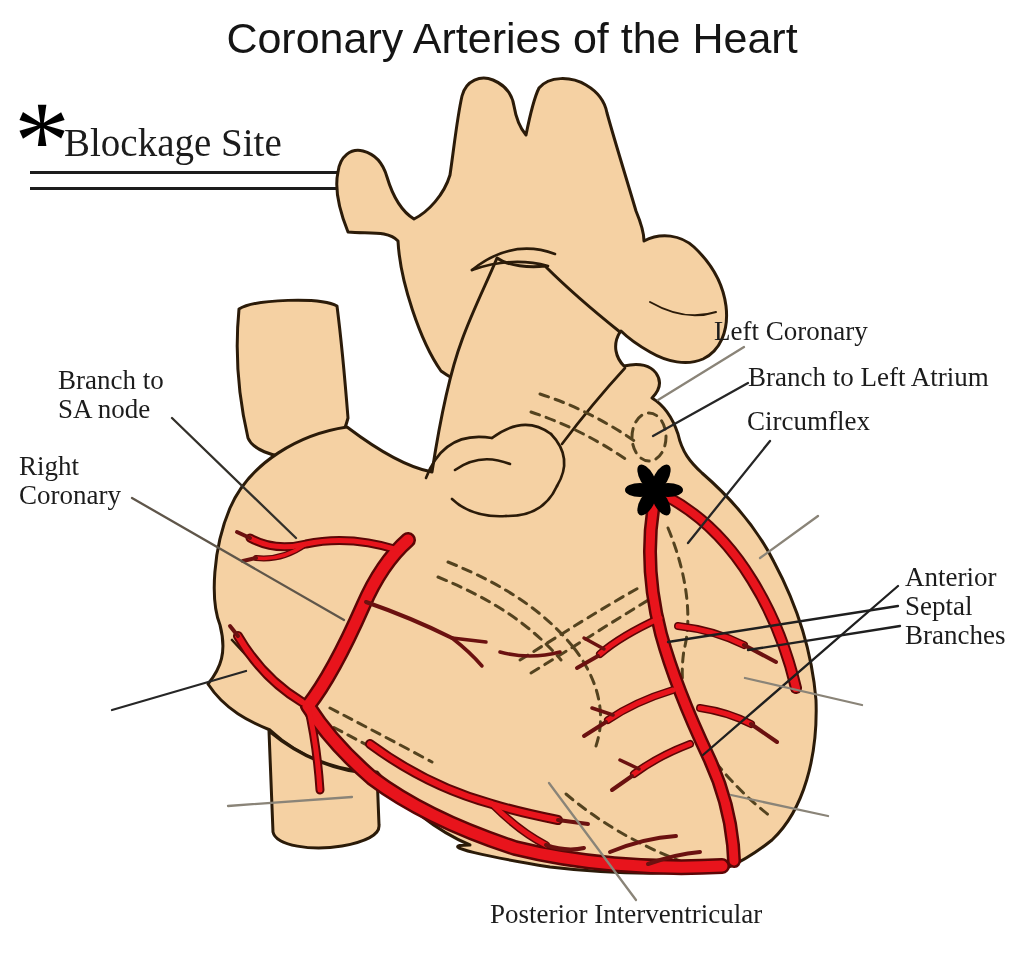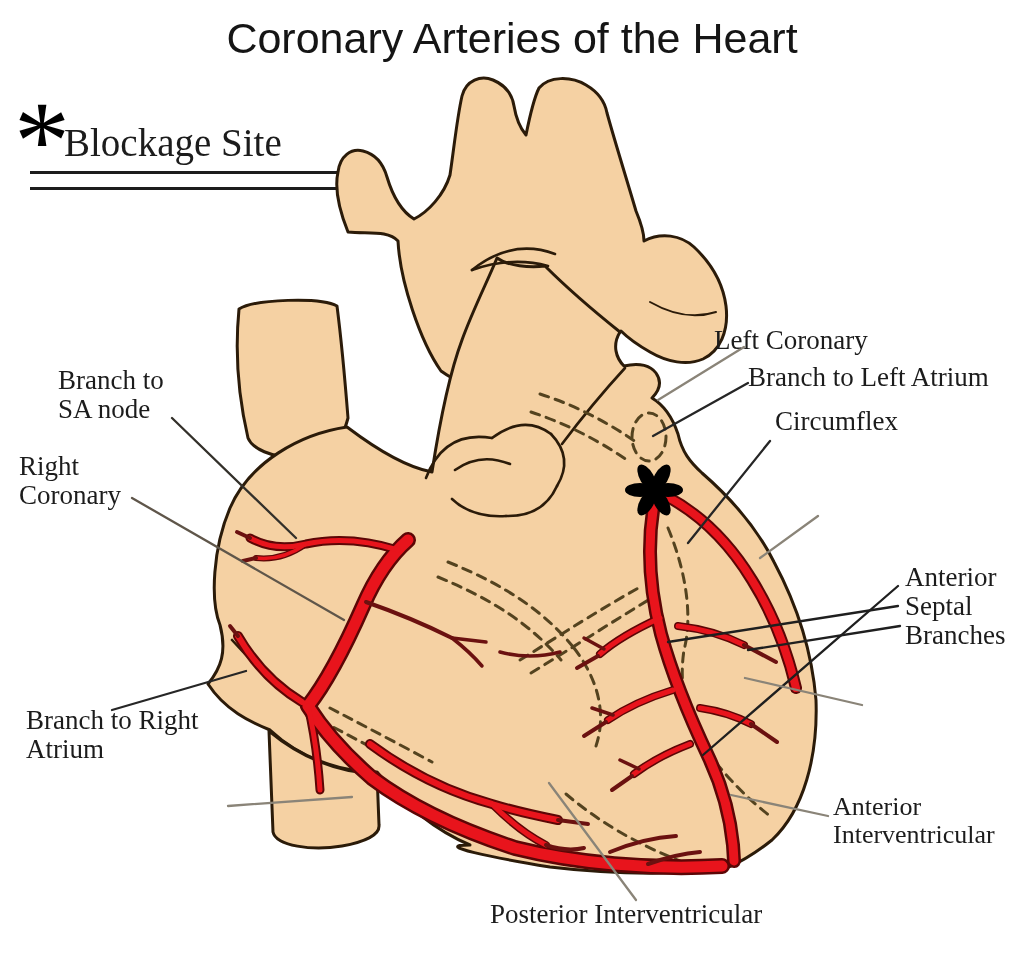--- a/index.html
+++ b/index.html
@@ -171,21 +171,19 @@
       <line x1="898" y1="586" x2="703" y2="755" stroke="#1f1f1f"></line>
       <line x1="898" y1="606" x2="668" y2="642" stroke="#1f1f1f"></line>
       <line x1="900" y1="626" x2="748" y2="650" stroke="#1f1f1f"></line>
       <line x1="862" y1="705" x2="745" y2="678" stroke="var(--leader-gray)"></line>
       <line x1="828" y1="816" x2="731" y2="795" stroke="var(--leader-gray)"></line>
     </g>
   </svg>
 
   <div class="lbl" style="left:58px;top:366px;width:140px">Branch to SA node</div>
   <div class="lbl" style="left:19px;top:452px;width:120px">Right Coronary</div>
-  <div class="lbl" style="left:26px;top:706px;width:175px">Branch to Right Atrium</div>
   <div class="lbl" style="left:490px;top:900px;width:330px">Posterior Interventricular</div>
-  <div class="lbl" style="left:714px;top:326px;width:220px">Left Coronary</div>
+  <div class="lbl" style="left:714px;top:317px;width:220px">Left Coronary</div>
   <div class="lbl" style="left:748px;top:363px;width:280px">Branch to Left Atrium</div>
-  <div class="lbl" style="left:775px;top:407px;width:170px">Circumflex</div>
+  <div class="lbl" style="left:747px;top:407px;width:170px">Circumflex</div>
   <div class="lbl" style="left:905px;top:563px;width:116px">Anterior Septal Branches</div>
-  <div class="lbl" style="left:833px;top:793px;width:191px;font-size:26px">Anterior Interventricular</div>
 
 </div>
 
 </body></html>

